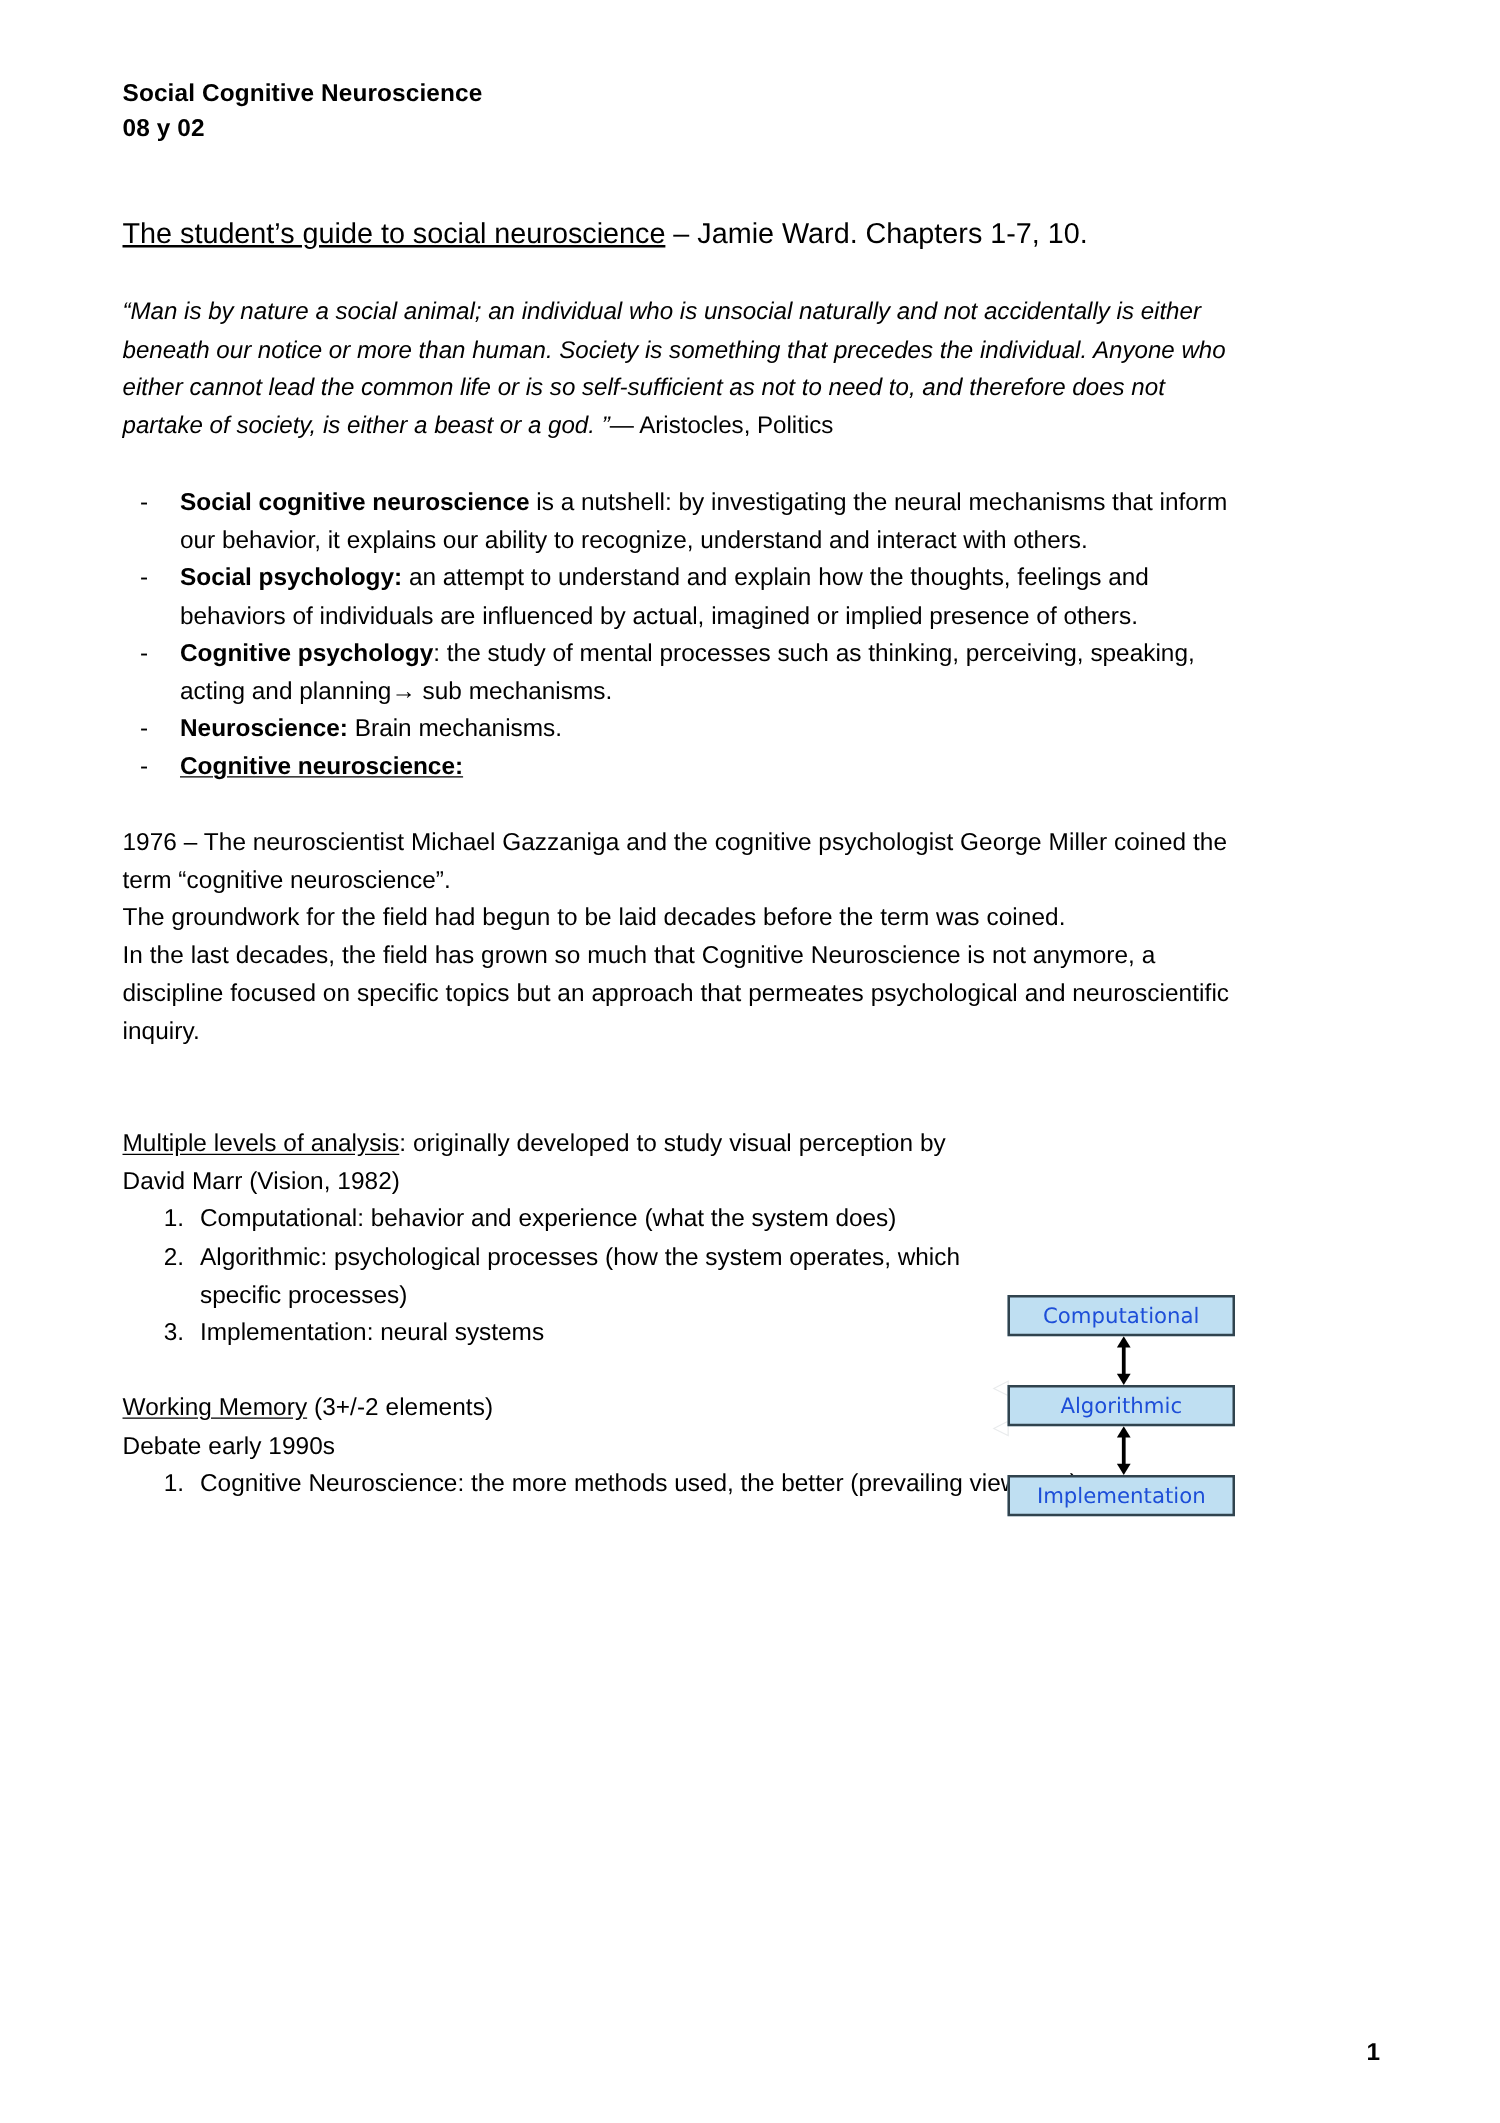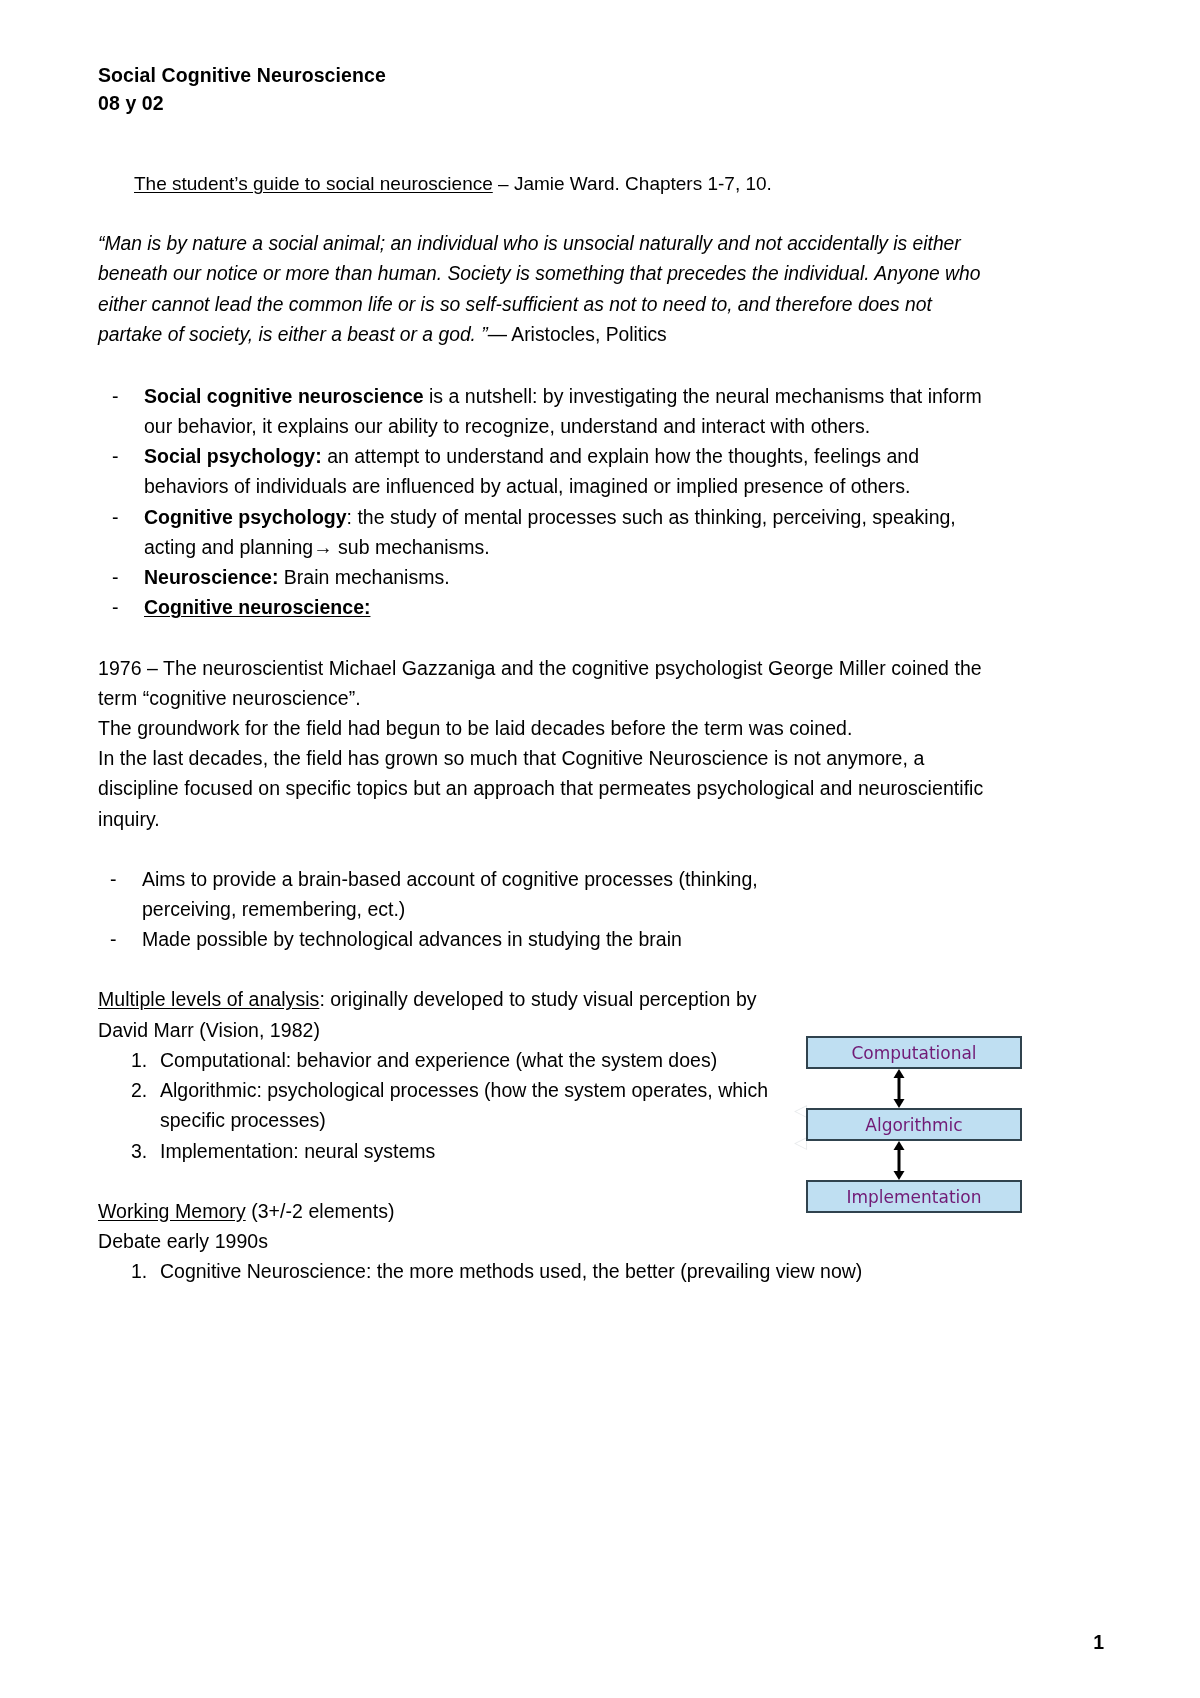--- a/index.html
+++ b/index.html
@@ -36,21 +36,21 @@
     text-underline-offset: 2px;
   }
 
   p, .para {
     font-size: 19.5px;
     line-height: 1.55;
     margin: 0;
     letter-spacing: 0.05px;
   }
 
-  .source-line { font-size: 19px; line-height: 1.55; margin-left: 36px; }
+  .source-line { font-size: 23px; line-height: 1.55; }
 
   .quote {
     font-style: italic;
     font-size: 19.3px;
     line-height: 1.58;
     margin: 0;
     max-width: 890px;
   }
   .quote .attrib { font-style: normal; }
 
@@ -106,29 +106,29 @@
   .diagram {
     position: absolute;
     left: 788px;
     top: 1032px;
     width: 200px;
     height: 196px;
   }
   .diag-box {
     position: absolute;
     left: 18px;
-    width: 216px;
+    width: 182px;
     height: 33px;
     background: #bfdff2;
     border: 2px solid #30434e;
     display: flex;
     align-items: center;
     justify-content: center;
     font-size: 17px;
-    color: #701a75;
+    color: #1d4ed8;
     font-family: "DejaVu Sans", sans-serif;
   }
   .diag-box.b1 { top: 4px; }
   .diag-box.b2 { top: 76px; }
   .diag-box.b3 { top: 148px; }
 
   .diag-arrow {
     position: absolute;
     left: 104px;
     width: 14px;
@@ -189,24 +189,20 @@
   </ul>
 
   <div class="spacer-md"></div>
 
   <div class="para body-block"><span>1976 – The neuroscientist Michael Gazzaniga and the cognitive psychologist George Miller coined the term </span><span class="ital">“cognitive neuroscience”</span><span>.</span></div>
   <div class="para body-block">The groundwork for the field had begun to be laid decades before the term was coined.</div>
   <div class="para body-block">In the last decades, the field has grown so much that Cognitive Neuroscience is not anymore, a discipline focused on specific topics but an approach that permeates psychological and neuroscientific inquiry.</div>
 
   <div class="spacer-md"></div>
 
-  <ul class="dash-list indent2 narrow-block">
-    <li>Aims to provide a brain-based account of cognitive processes (thinking, perceiving, remembering, ect.)</li>
-    <li>Made possible by technological advances in studying the brain</li>
-  </ul>
 
   <div class="spacer-md"></div>
 
   <div class="para narrow-block"><span class="heading-underline">Multiple levels of analysis</span><span>: originally developed to study visual perception by David Marr (Vision, 1982)</span></div>
 
   <ol class="num-list narrow-block">
     <li>Computational: behavior and experience (what the system does)</li>
     <li>Algorithmic: psychological processes (how the system operates, which specific processes)</li>
     <li>Implementation: neural systems</li>
   </ol>

